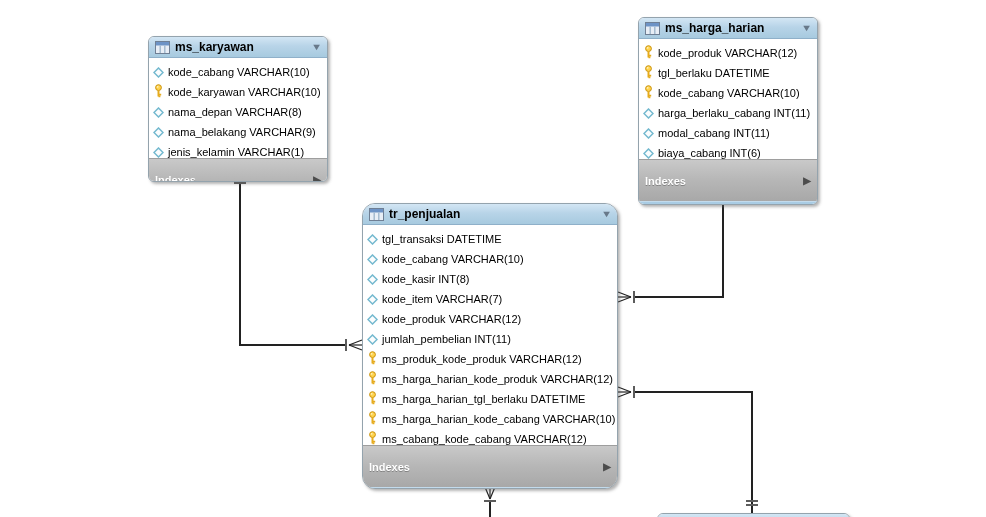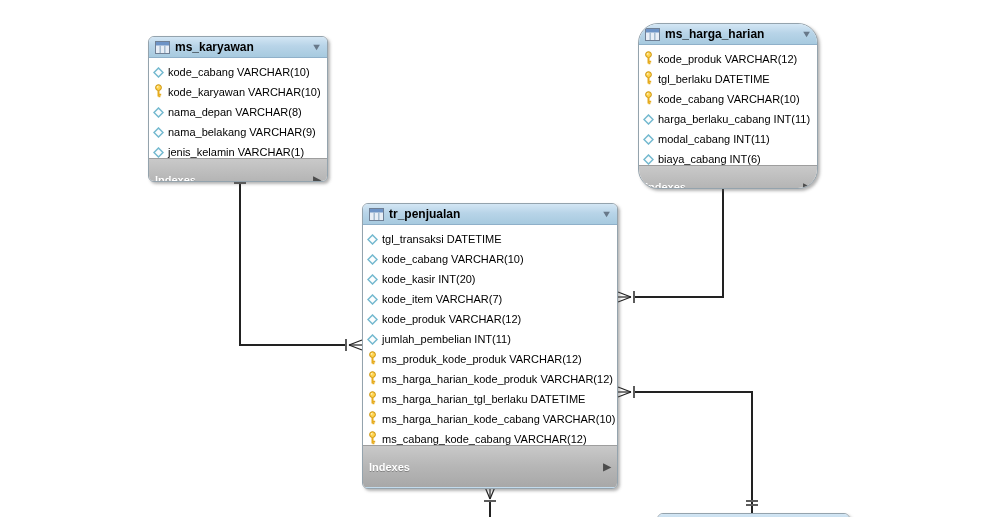--- a/index.html
+++ b/index.html
@@ -137,21 +137,21 @@
         </span>
         <span>jenis_kelamin VARCHAR(1)</span>
       </div>
       <div class="db-indexes">
         <span>Indexes</span>
         <span class="flex-spacer"></span>
         <span class="indexes-arrow">▶</span>
       </div>
       <div class="db-strip"></div>
     </div>
-    <div class="db-table" style="left: 638px; top: 23px; width: 180px; height: 166px; border-radius: 20px;">
+    <div class="db-table" style="left: 638px; top: 17px; width: 180px; height: 188px;">
       <div class="db-header">
         <span style="display: inline-flex; align-items: center;">
           <svg width="15" height="13" viewBox="0 0 15 13">
             <rect x="0.5" y="0.5" width="14" height="12" fill="#e8eef6" stroke="#6f7f94"></rect>
             <rect x="1" y="1" width="13" height="3.5" fill="#6d93c6"></rect>
             <line x1="5.2" y1="4.5" x2="5.2" y2="12" stroke="#9fb6cc" stroke-width="1.4"></line>
             <line x1="9.8" y1="4.5" x2="9.8" y2="12" stroke="#9fb6cc" stroke-width="1.4"></line>
           </svg>
         </span>
         <span>ms_harga_harian</span>
@@ -218,21 +218,21 @@
         </span>
         <span>biaya_cabang INT(6)</span>
       </div>
       <div class="db-indexes">
         <span>Indexes</span>
         <span class="flex-spacer"></span>
         <span class="indexes-arrow">▶</span>
       </div>
       <div class="db-strip"></div>
     </div>
-    <div class="db-table" style="left: 362px; top: 203px; width: 256px; height: 286px;">
+    <div class="db-table" style="left: 362px; top: 203px; width: 256px; height: 286px; border-radius: 13px;">
       <div class="db-header">
         <span style="display: inline-flex; align-items: center;">
           <svg width="15" height="13" viewBox="0 0 15 13">
             <rect x="0.5" y="0.5" width="14" height="12" fill="#e8eef6" stroke="#6f7f94"></rect>
             <rect x="1" y="1" width="13" height="3.5" fill="#6d93c6"></rect>
             <line x1="5.2" y1="4.5" x2="5.2" y2="12" stroke="#9fb6cc" stroke-width="1.4"></line>
             <line x1="9.8" y1="4.5" x2="9.8" y2="12" stroke="#9fb6cc" stroke-width="1.4"></line>
           </svg>
         </span>
         <span>tr_penjualan</span>
@@ -254,21 +254,21 @@
           </svg>
         </span>
         <span>kode_cabang VARCHAR(10)</span>
       </div>
       <div class="db-row">
         <span style="display: inline-flex; align-items: center;">
           <svg width="11" height="11" viewBox="0 0 11 11">
             <path d="M5.5 1 L10 5.5 L5.5 10 L1 5.5 Z" fill="#fbfdfe" stroke="#74b9cf" stroke-width="1.5"></path>
           </svg>
         </span>
-        <span>kode_kasir INT(20)</span>
+        <span>kode_kasir INT(8)</span>
       </div>
       <div class="db-row">
         <span style="display: inline-flex; align-items: center;">
           <svg width="11" height="11" viewBox="0 0 11 11">
             <path d="M5.5 1 L10 5.5 L5.5 10 L1 5.5 Z" fill="#fbfdfe" stroke="#74b9cf" stroke-width="1.5"></path>
           </svg>
         </span>
         <span>kode_item VARCHAR(7)</span>
       </div>
       <div class="db-row">

